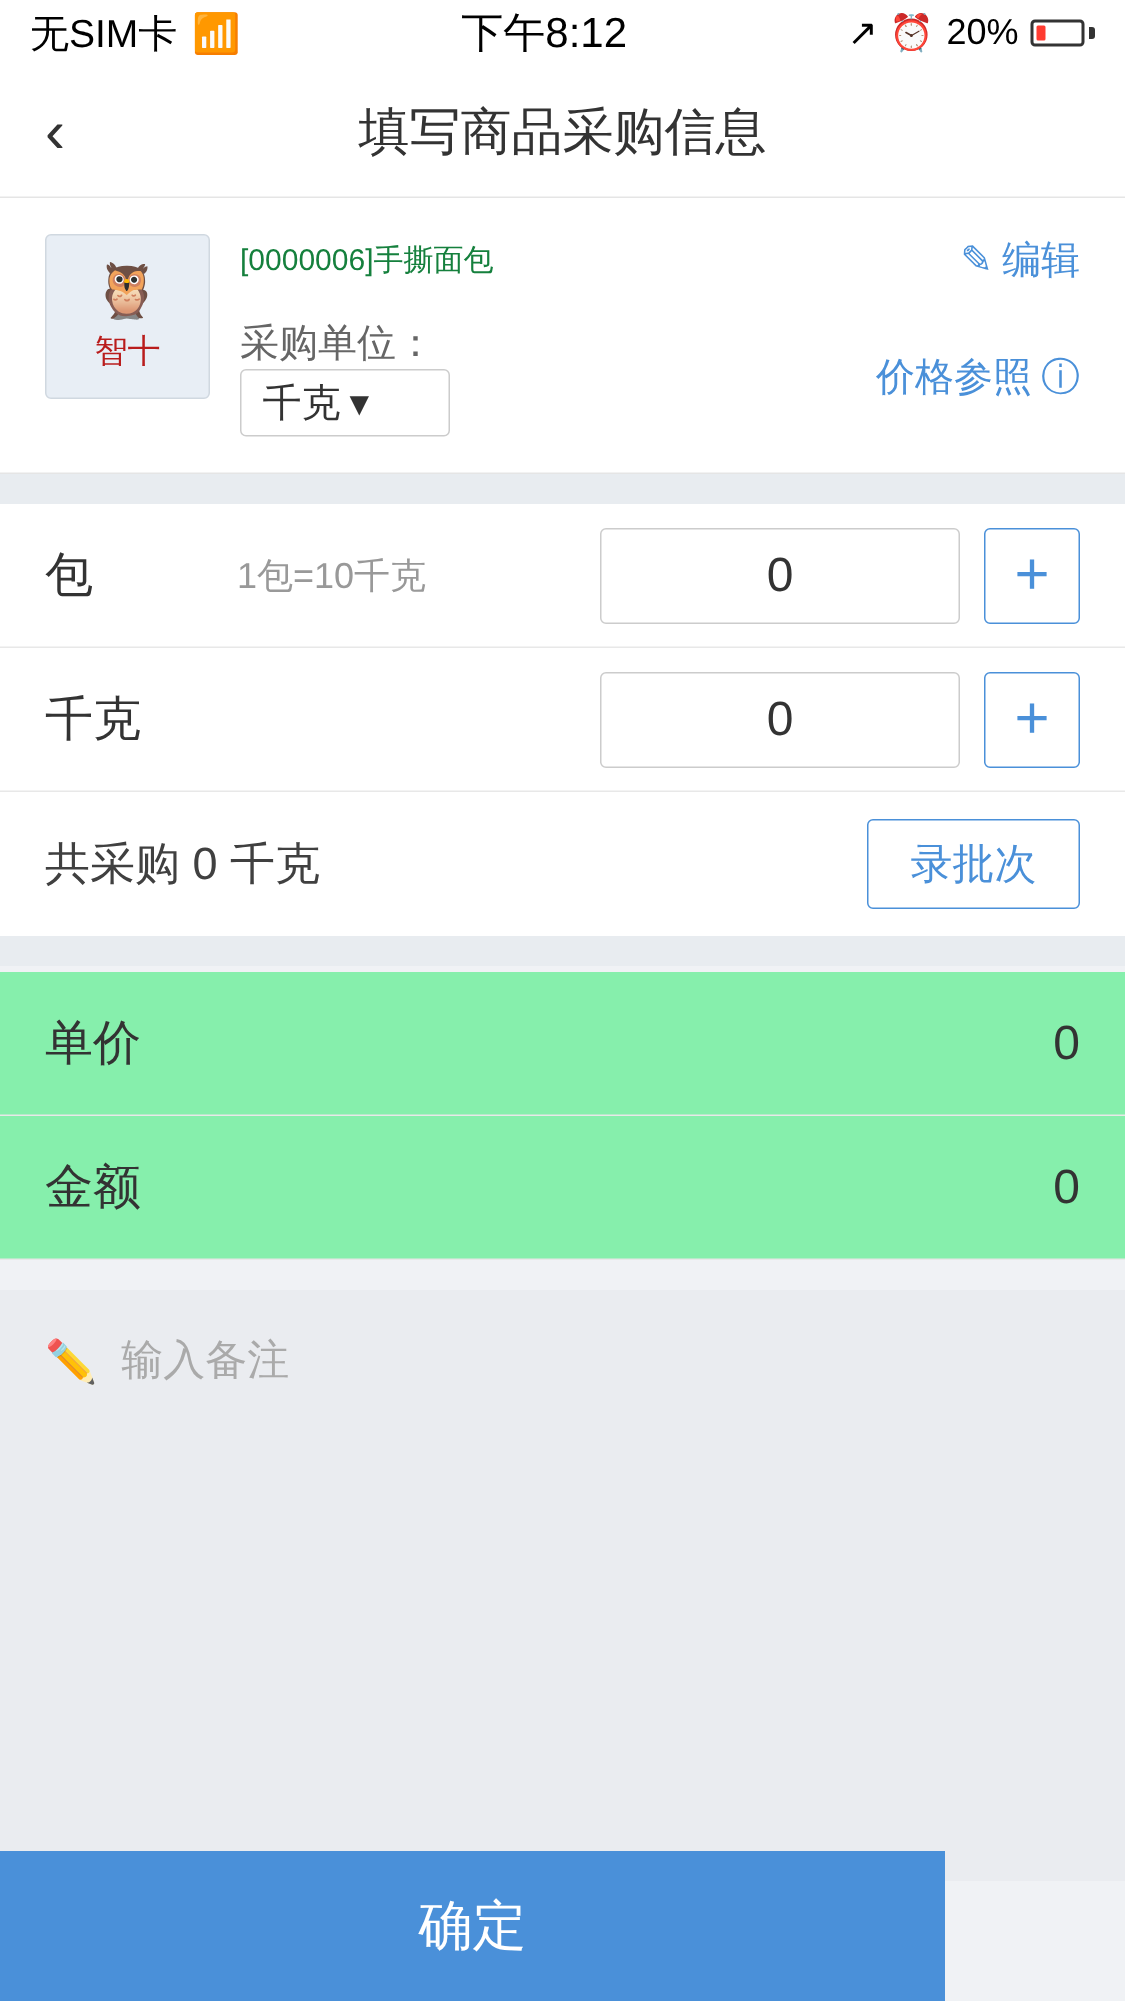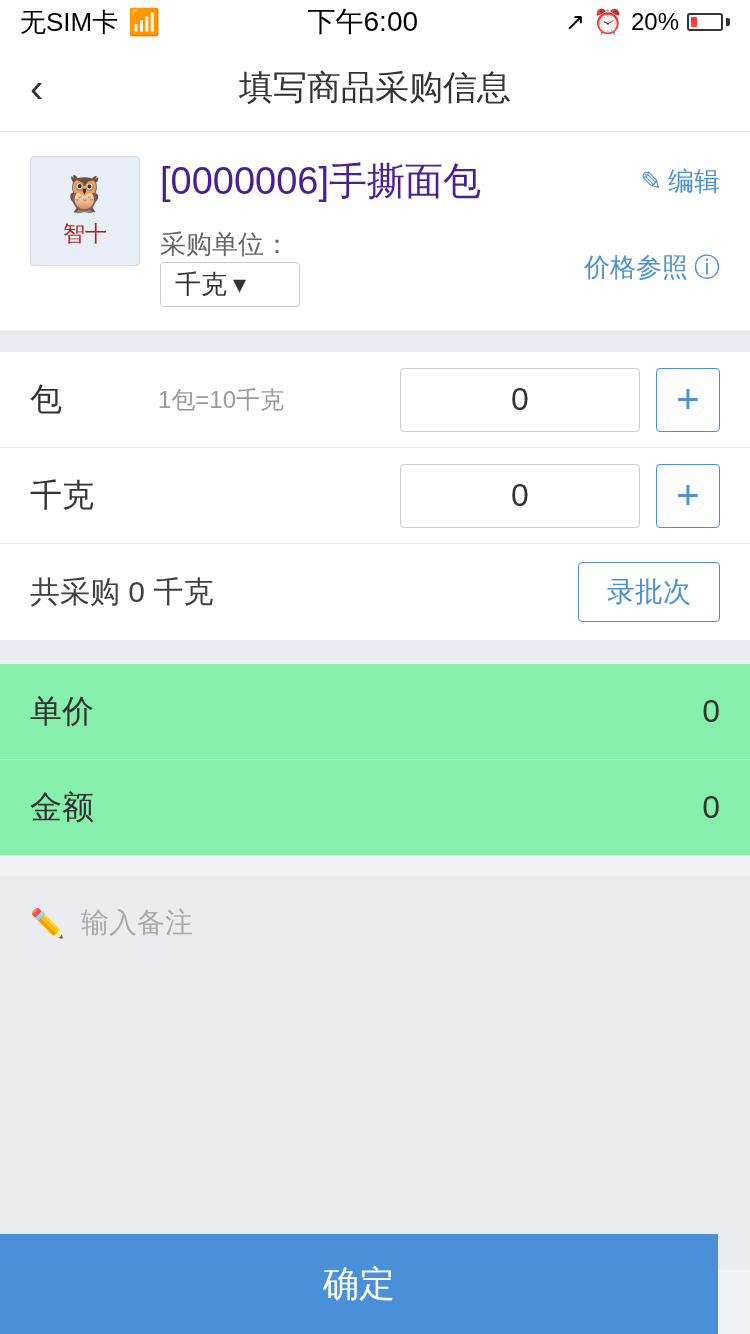--- a/index.html
+++ b/index.html
@@ -97,22 +97,22 @@
     .product-info {
       flex: 1;
     }
     .product-name-row {
       display: flex;
       justify-content: space-between;
       align-items: center;
       margin-bottom: 20px;
     }
     .product-name {
-      font-size: 38px;
-      color: #4c1d95;
+      font-size: 20px;
+      color: #15803d;
       font-weight: 500;
     }
     .edit-btn {
       color: #4a90d9;
       font-size: 26px;
       display: flex;
       align-items: center;
       gap: 6px;
       cursor: pointer;
     }
@@ -273,21 +273,21 @@
       background: #eaecf0;
       flex: 1;
       min-height: 300px;
     }
 
     
     .confirm-btn {
       position: fixed;
       bottom: 0;
       left: 0;
-      width: 718px;
+      width: 630px;
       height: 100px;
       background: #4a90d9;
       color: #fff;
       font-size: 36px;
       display: flex;
       align-items: center;
       justify-content: center;
       cursor: pointer;
       border: none;
     }
@@ -296,21 +296,21 @@
     .wifi-icon { font-size: 26px; }
   </style>
 </head>
 <body>
 
 <div class="status-bar">
   <div class="status-left">
     <span>无SIM卡</span>
     <span class="wifi-icon">📶</span>
   </div>
-  <div class="status-center">下午6:00</div>
+  <div class="status-center">下午8:12</div>
   <div class="status-right">
     <span>↗</span>
     <span>⏰</span>
     <span>20%</span>
     <div class="battery">
       <div class="battery-body">
         <div class="battery-fill"></div>
       </div>
       <div class="battery-tip"></div>
     </div>

